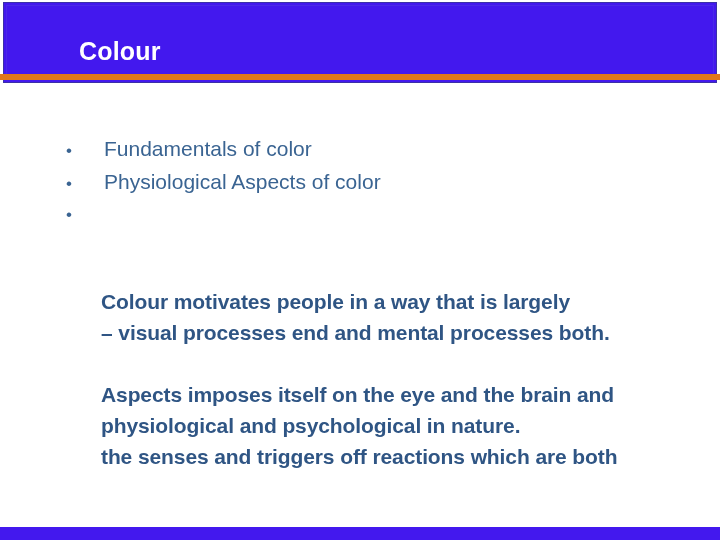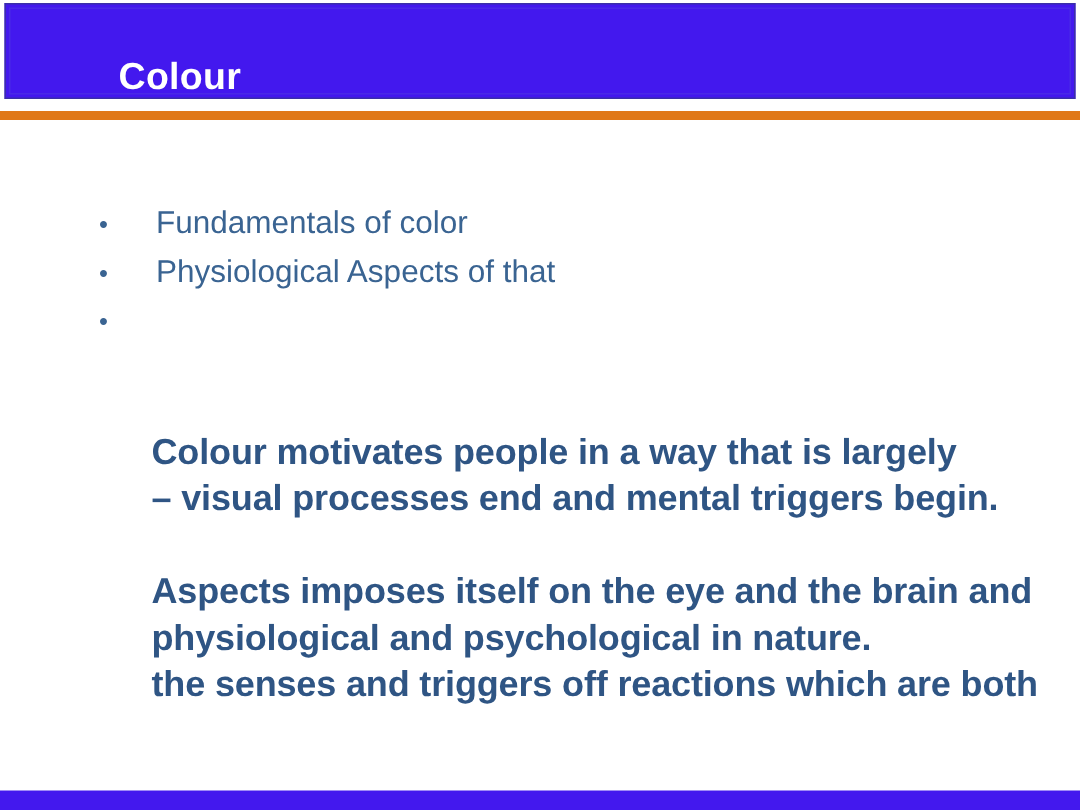--- a/index.html
+++ b/index.html
@@ -21,21 +21,21 @@
     background: #ffffff;
     overflow: hidden;
   }
 
   
   .header-bar {
     position: absolute;
     left: 3px;
     top: 2px;
     width: 714px;
-    height: 64px;
+    height: 81px;
     background: #4318ee;
     border: 1px solid #3a2fa8;
     box-sizing: border-box;
   }
   .header-bar::after {
     content: "";
     position: absolute;
     left: 2px;
     top: 2px;
     right: 2px;
@@ -93,21 +93,21 @@
 
   
   .body-block {
     position: absolute;
     left: 101px;
     top: 286px;
     width: 585px;
   }
   .body-par {
     color: #2f5584;
-    font-size: 24px;
+    font-size: 21px;
     font-weight: bold;
     line-height: 31px;
     letter-spacing: -0.1px;
   }
   .body-par + .body-par {
     margin-top: 31px;
   }
   .body-line {
     white-space: nowrap;
   }
@@ -135,34 +135,34 @@
 
   <div class="bullet-list">
 
     <div class="bullet-row">
       <span class="bullet-dot">•</span>
       <span class="bullet-text">Fundamentals of color</span>
     </div>
 
     <div class="bullet-row">
       <span class="bullet-dot">•</span>
-      <span class="bullet-text">Physiological Aspects of that</span>
+      <span class="bullet-text">Physiological Aspects of color</span>
     </div>
 
     <div class="bullet-row">
       <span class="bullet-dot">•</span>
     </div>
 
   </div>
 
   <div class="body-block">
 
     <div class="body-par">
       <div class="body-line">Colour motivates people in a way that is largely</div>
-      <div class="body-line">– visual processes end and mental triggers begin.</div>
+      <div class="body-line">– visual processes end and mental processes both.</div>
     </div>
 
     <div class="body-par">
       <div class="body-line">Aspects  imposes itself on the eye and the brain and</div>
       <div class="body-line">physiological and psychological in nature.</div>
       <div class="body-line">the senses and triggers off reactions which are both</div>
     </div>
 
   </div>
 

